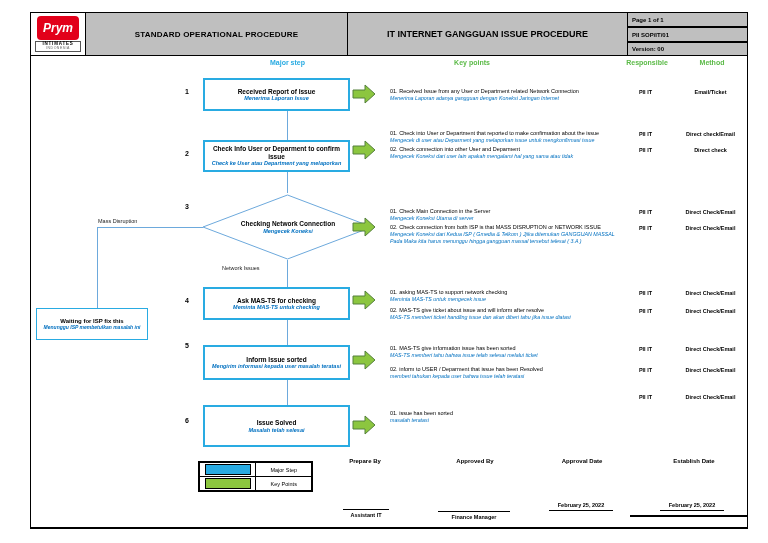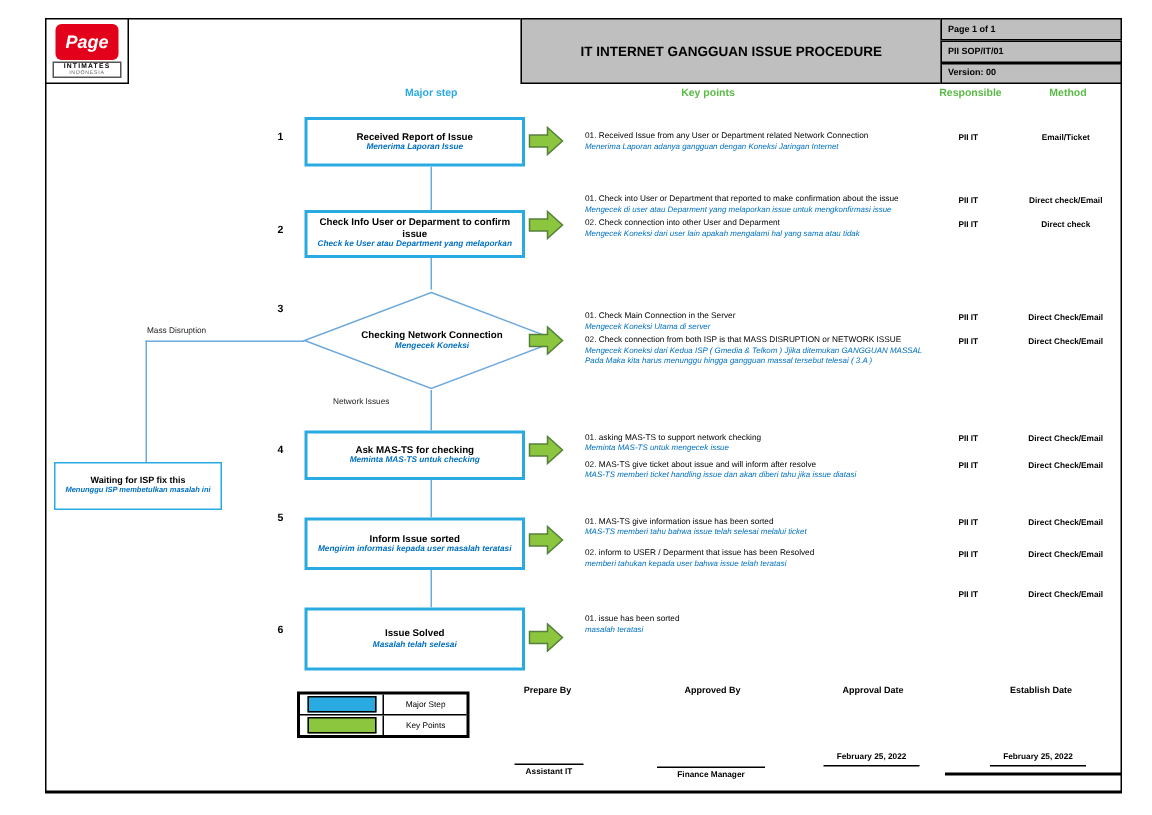--- a/index.html
+++ b/index.html
@@ -55,27 +55,30 @@
 </head>
 <body>
 
 <div class="canvas">
 
   <div class="abs page-border" style="left:30px;top:12px;width:718px;height:517px;"></div>
 
   <div class="abs hcell" style="left:30px;top:12px;width:56px;height:44px;background:#fff;">
     <div>
       <div class="logo-red" style="width:42px;height:24px;margin:0 auto;">
-        <span>Page</span>
+        <span>Prym</span>
       </div>
       <div class="logo-sub" style="width:44px;margin:1px auto 0;">
         <div class="l1">INTIMATES</div>
         <div class="l2">INDONESIA</div>
       </div>
     </div>
+  </div>
+  <div class="abs hcell gray doc-type" style="left:85px;top:12px;width:263px;height:44px;">
+    <span>STANDARD OPERATIONAL PROCEDURE</span>
   </div>
   <div class="abs hcell gray doc-title" style="left:347px;top:12px;width:281px;height:44px;">
     <span>IT INTERNET GANGGUAN ISSUE PROCEDURE</span>
   </div>
   <div class="abs hcell gray info-cell" style="left:627px;top:12px;width:121px;height:15px;">
     <span>Page 1 of 1</span>
   </div>
   <div class="abs hcell gray info-cell" style="left:627px;top:27px;width:121px;height:15px;">
     <span>PII SOP/IT/01</span>
   </div>

